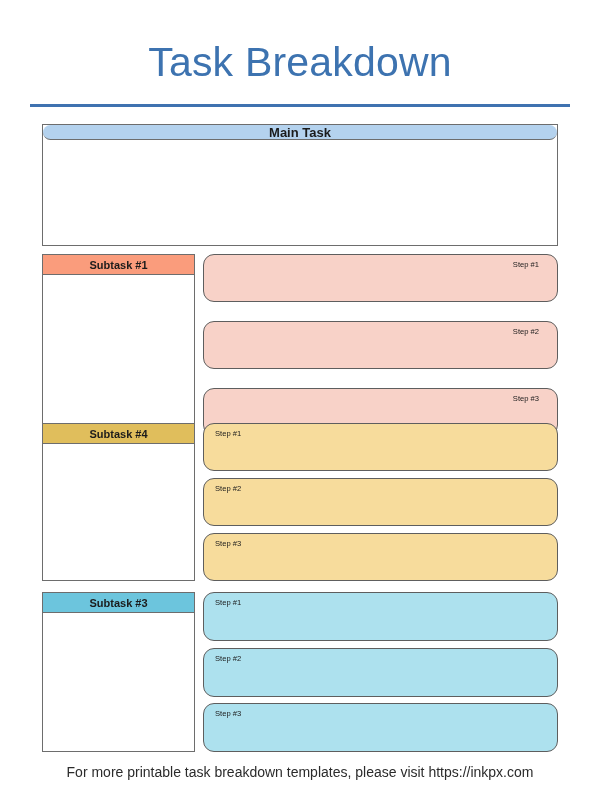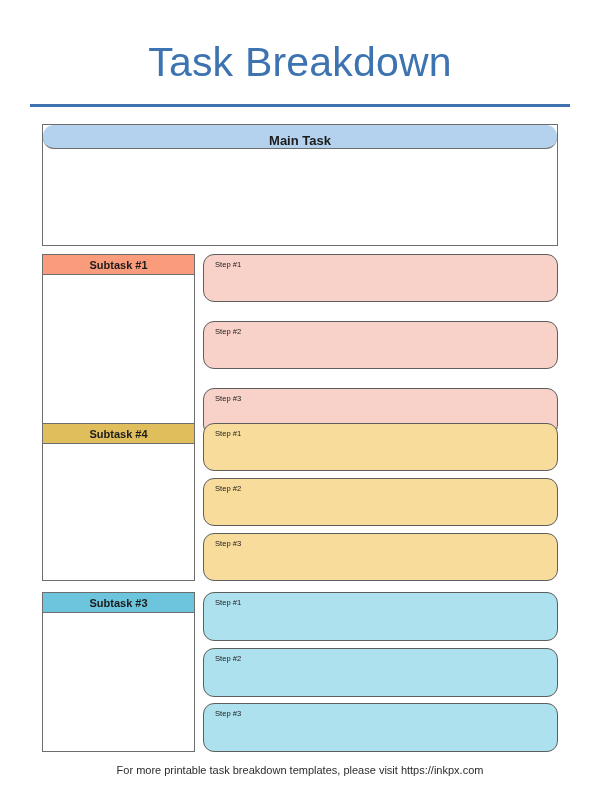--- a/index.html
+++ b/index.html
@@ -50,25 +50,25 @@
     position: absolute;
     left: 42px;
     top: 124px;
     width: 516px;
     height: 122px;
     border: 1.4px solid #6d6d6d;
     background: #ffffff;
   }
 
   .main-task-header {
-    height: 24px;
+    height: 15px;
     background: #b4d2ee;
     border-bottom: 1.4px solid #6d6d6d;
     display: flex;
-    align-items: flex-end;
+    align-items: center;
     justify-content: center;
     font-size: 13px;
     font-weight: bold;
     color: #1b1b1b;
     border-radius: 11px;
   }
 
   .main-task-body {
     height: 96px;
     background: #ffffff;
@@ -76,21 +76,21 @@
 
   
   .subtask-row {
     position: absolute;
     left: 42px;
     width: 516px;
     display: flex;
     gap: 5px;
   }
 
-  .subtask-row.row-0 { top: 254px; height: 182px; }
+  .subtask-row.row-0 { top: 254px; height: 182px; text-align: right; }
   .subtask-row.row-1 { top: 423px; height: 158px; }
   .subtask-row.row-2 { top: 592px; height: 160px; }
 
   .subtask-col {
     width: 153px;
     flex: 0 0 153px;
     border: 1.4px solid #6d6d6d;
     background: #ffffff;
     display: flex;
     flex-direction: column;
@@ -118,39 +118,39 @@
     display: flex;
     flex-direction: column;
     justify-content: space-between;
     padding-left: 3px;
   }
 
   .step-box {
     height: 48px;
     border: 1.2px solid #5e5e5e;
     border-radius: 11px;
-    padding: 5px 4px 0 11px;
+    padding: 5px 18px 0 11px;
   }
 
   .row-2 .step-box { height: 49px; }
 
   .step-label {
     font-size: 7.6px;
     color: #1b1b1b;
     line-height: 10px;
   }
 
   
   .footer-note {
     position: absolute;
     left: 0;
     top: 764px;
     width: 600px;
     text-align: center;
-    font-size: 11px;
+    font-size: 14px;
     color: #2b2b2b;
   }
 </style>
 </head>
 <body>
 
 <div class="page">
 
   <div class="page-title" style="color: rgb(61, 115, 176);">Task Breakdown</div>
 

